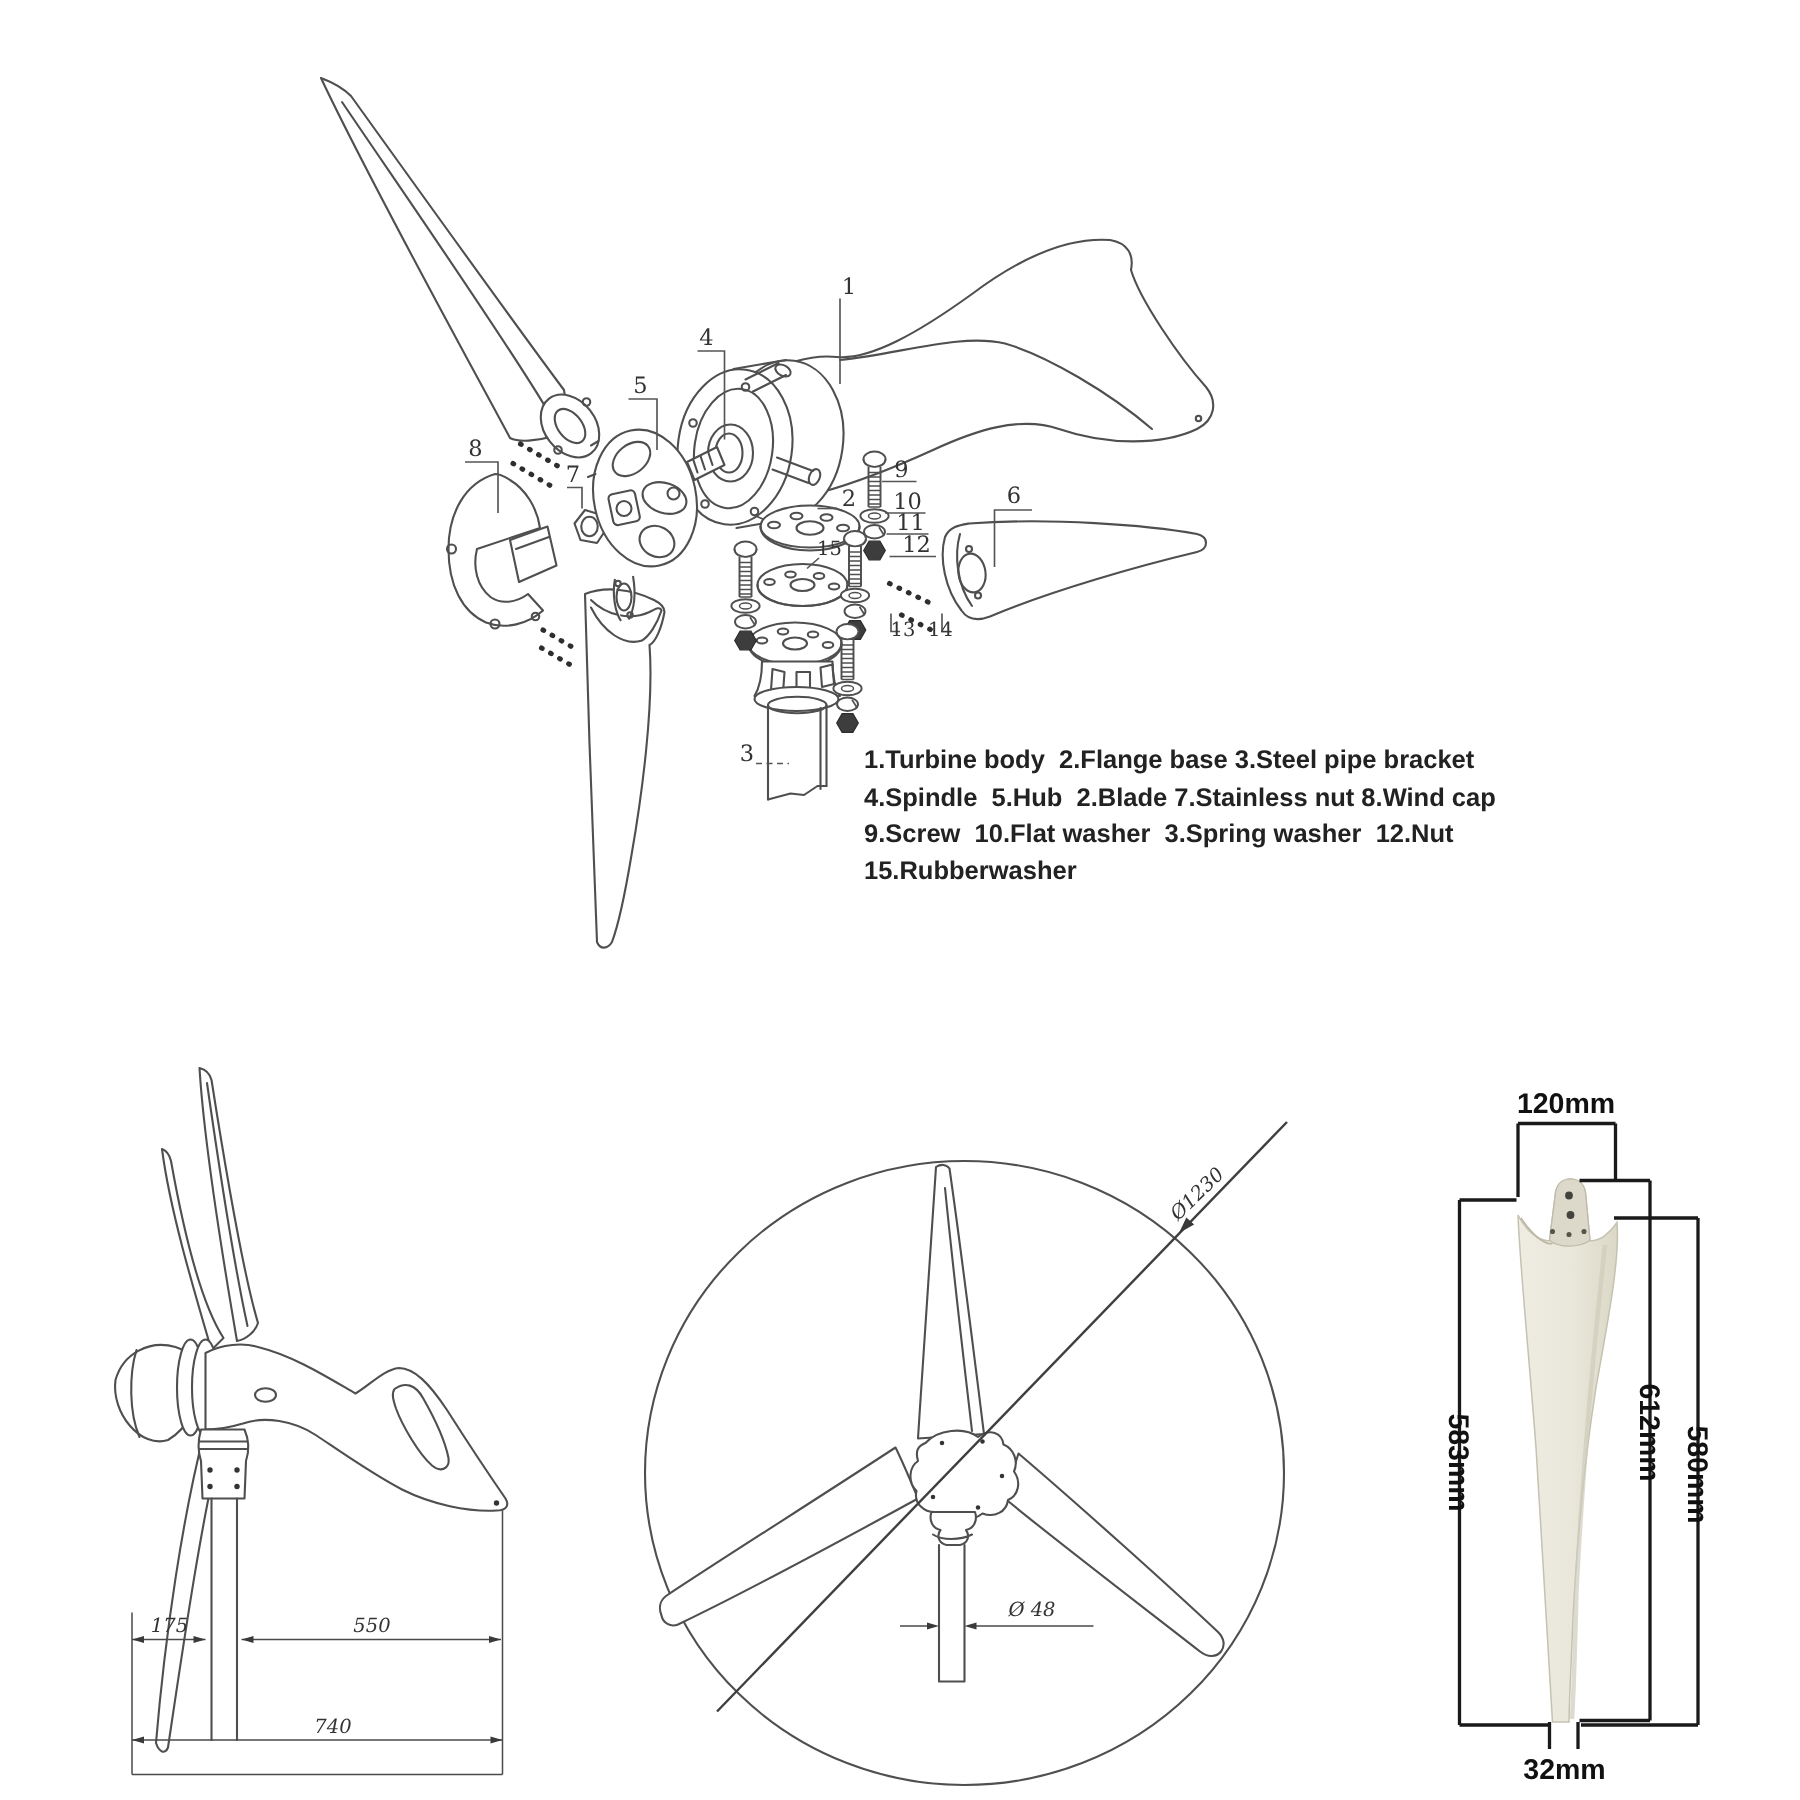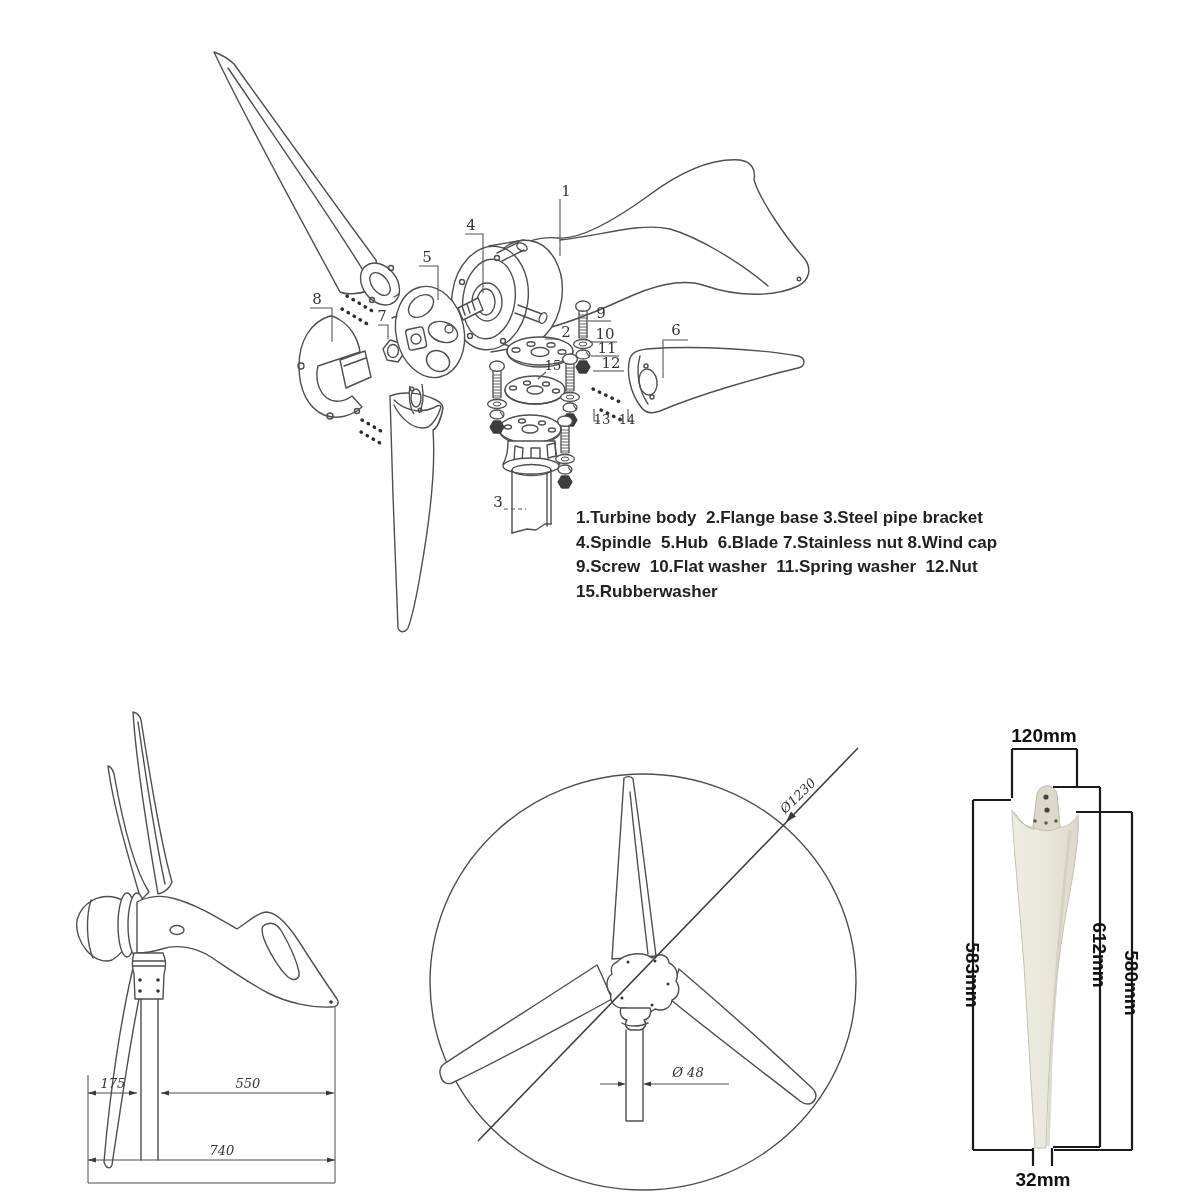--- a/index.html
+++ b/index.html
@@ -15,21 +15,21 @@
   .lead{stroke:#555;stroke-width:1.1;fill:none;}
   .dots{stroke:#2e2e2e;stroke-width:3.4;fill:none;stroke-linecap:round;stroke-dasharray:0.5 6.5;}
   .callout{font-family:"DejaVu Serif",serif;font-size:15px;fill:#333;text-anchor:middle;}
   .callout-sm{font-family:"DejaVu Serif",serif;font-size:13px;fill:#333;text-anchor:middle;}
   .dimline{stroke:#4a4a4a;stroke-width:1;fill:none;}
   .dimtxt{font-family:"DejaVu Serif",serif;font-style:italic;font-size:13px;fill:#333;text-anchor:middle;}
   .arrow{fill:#3a3a3a;stroke:none;}
   .bdim{stroke:#1a1a1a;stroke-width:2.2;fill:none;}
   .btxt{font-family:"Liberation Sans",sans-serif;font-weight:bold;font-size:19px;fill:#111;text-anchor:middle;}
   .nut-dark{fill:#3d3d3d;stroke:#2c2c2c;stroke-width:0.8;}
-  #parts-list{position:absolute;left:576px;top:506px;width:400px;
+  #parts-list{position:absolute;left:576px;top:495px;width:400px;
               font-weight:bold;font-size:17px;line-height:24.6px;color:#222;}
   #parts-list div{white-space:pre;}
   #parts-list div:nth-child(5){padding-left:30px;font-family:Liberation Mono, monospace;}
 </style>
 </head>
 <body>
 
 <div id="canvas">
 
   <svg id="svg-exploded" width="1200" height="680" viewBox="0 0 1200 680">
@@ -202,22 +202,22 @@
       <text class="callout-sm" x="627" y="424">14</text>
       <path class="lead" d="M688,340 H663 V378"></path>
       <text class="callout" x="676" y="335">6</text>
       <path class="lead" stroke-dasharray="4 3" d="M504,509 H526"></path>
       <text class="callout" x="498" y="507">3</text>
     </g>
   </svg>
 
   <div id="parts-list">
     <div>1.Turbine body  2.Flange base 3.Steel pipe bracket</div>
-    <div>4.Spindle  5.Hub  6.Blade 7.Stainless nut 8.Wind cap</div>
-    <div>9.Screw  10.Flat washer  11.Spring washer  12.Nut</div>
+    <div>4.Spindle  5.Hub  2.Blade 7.Stainless nut 8.Wind cap</div>
+    <div>9.Screw  10.Flat washer  3.Spring washer  12.Nut</div>
     <div>15.Rubberwasher</div>
   </div>
 
   <svg id="svg-side" width="340" height="510" viewBox="50 690 340 510">
     <g>
       <path class="artw" d="M133,712 C137,713 140,716 141,720 C152,790 163,852 172,882 C170,888 164,893 158,894 C147,830 136,762 133,712 Z"></path>
       <path class="art" d="M138,722 C148,792 158,852 165,884"></path>
       <path class="artw" d="M108,766 C111,767 113,770 114,774 C124,830 136,872 149,892 L141,900 C128,856 113,805 108,766 Z"></path>
       <path class="artw" d="M104,1162 C110,1090 122,1010 136,956 L147,962 C134,1015 122,1098 112,1165 C110,1170 106,1168 104,1162 Z"></path>
       <path class="artw" d="M77,920 C82,902 100,893 117,898 C126,901 134,906 138,911 C134,934 126,952 112,960 C94,966 74,942 77,920 Z"></path>

